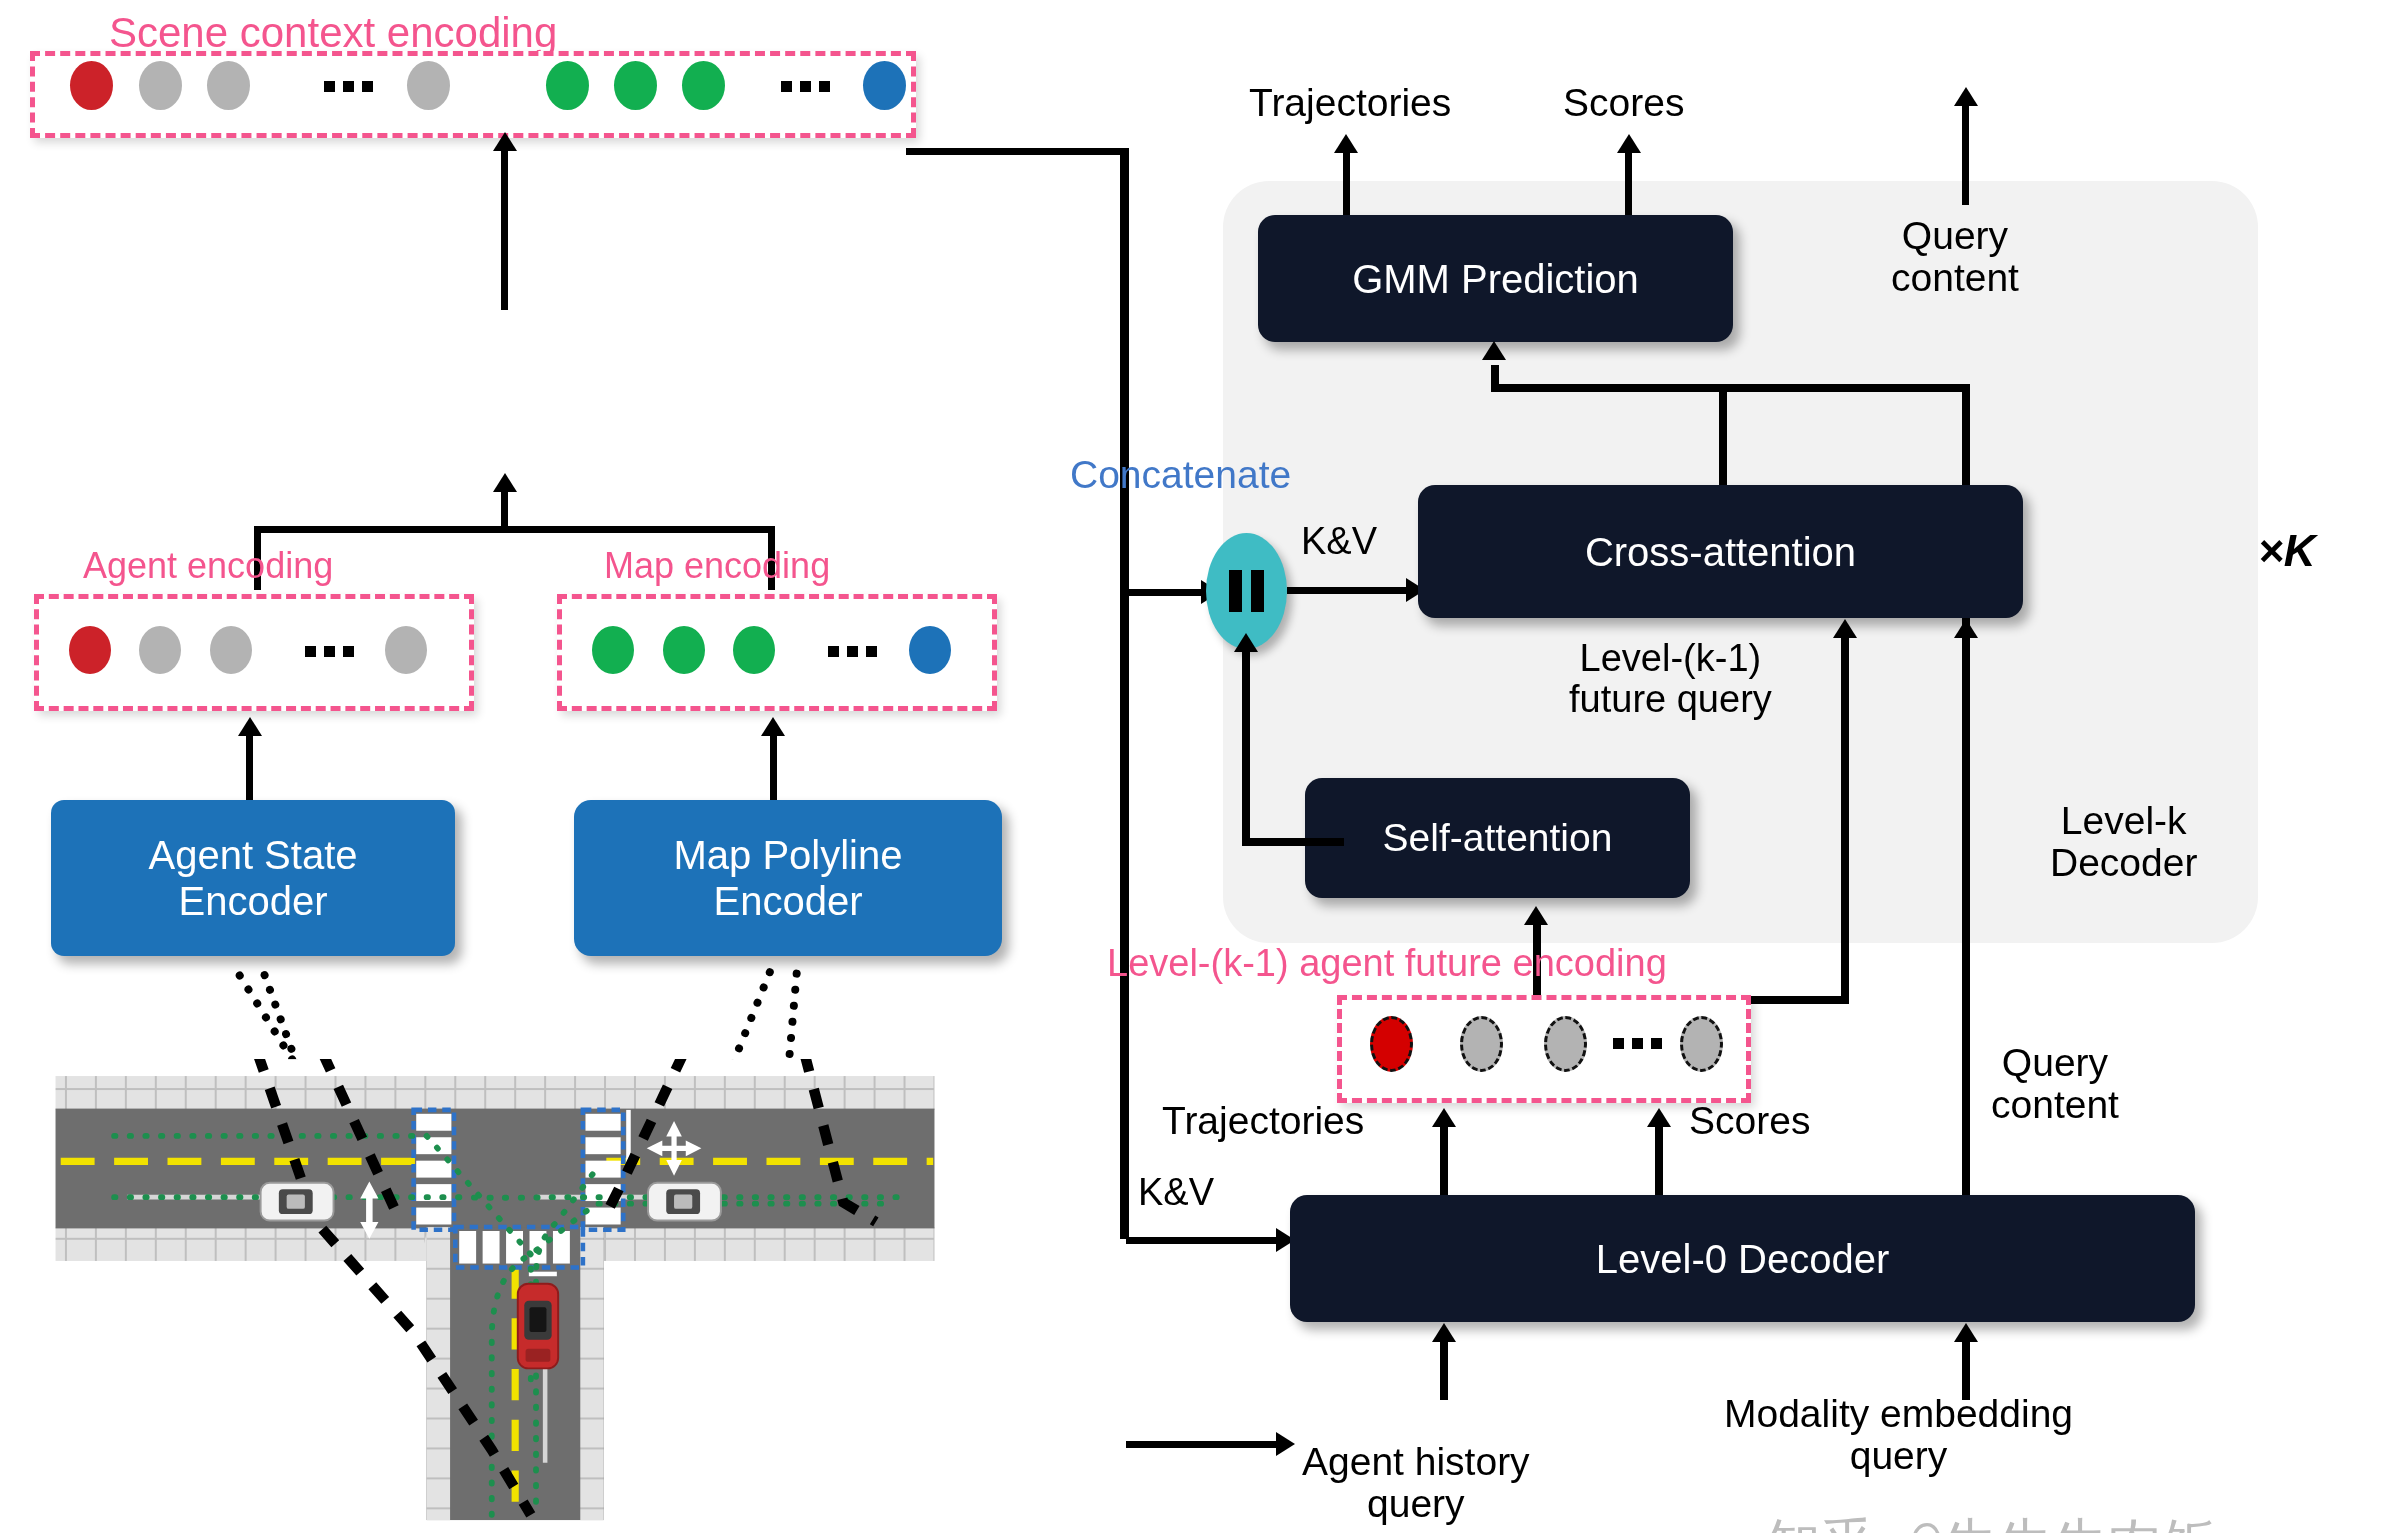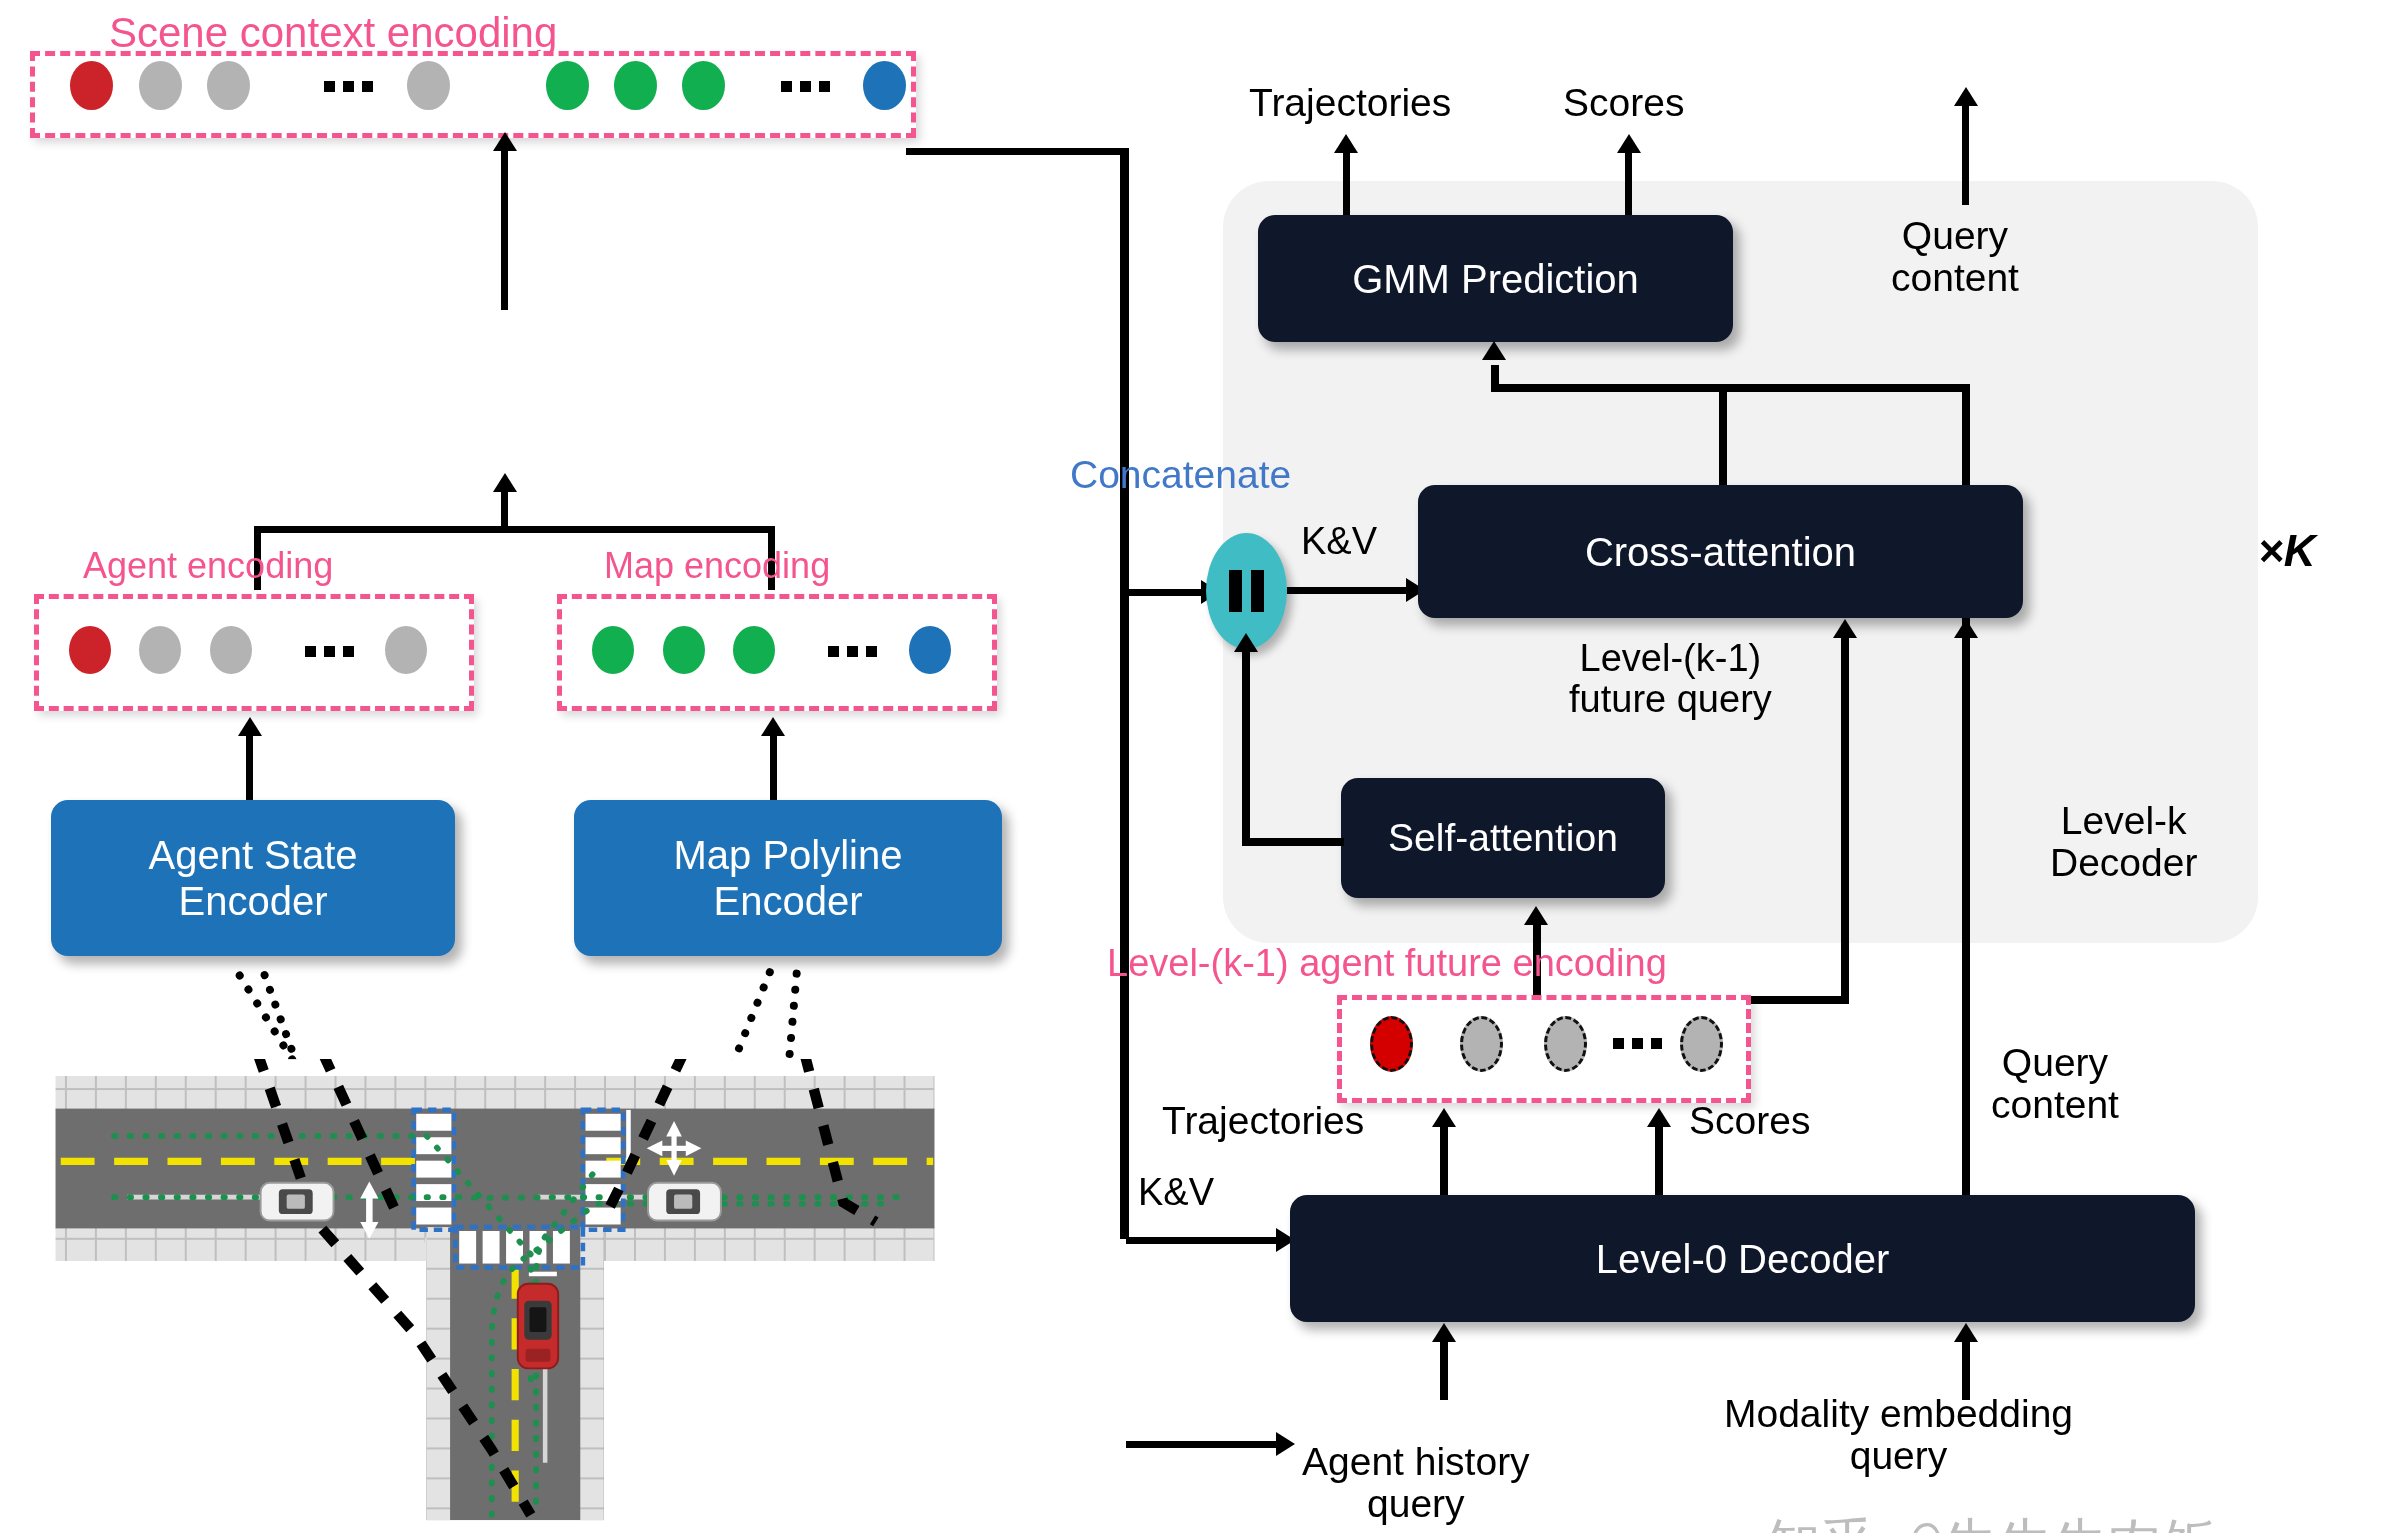--- a/index.html
+++ b/index.html
@@ -129,21 +129,21 @@
         <i></i>
       </div>
     <div class="dot dot-blue" style="left:909px;top:626px;width:42px;height:48px;"></div>
   </div>
 
   <div class="v" style="left:246px;top:734px;width:7.2px;height:67px;"></div>
   <div class="arrowhead ah-up" style="left:238px;top:717px;"></div>
   <div class="v" style="left:770px;top:734px;width:7.2px;height:67px;"></div>
   <div class="arrowhead ah-up" style="left:761px;top:717px;"></div>
 
-  <div class="blubox" style="left:51px;top:800px;width:404px;height:156px;font-size:40px;white-space:pre;">
+  <div class="blubox" style="left:51px;top:800px;width:404px;height:156px;font-size:40px;white-space:pre;border-radius:13px;">
     <span>Agent State
 Encoder</span>
   </div>
 
   <div class="blubox" style="left:574px;top:800px;width:428px;height:156px;font-size:40px;white-space:pre;">
     <span>Map Polyline
 Encoder</span>
   </div>
 
   <div class="dotline" style="left:241px;top:970px;width:173px;transform:rotate(58deg);"></div>
@@ -308,21 +308,21 @@
 
   <div class="lbl" style="left:1569px;top:638px;font-size:38px;text-align:center;white-space:pre;">Level-(k-1)
 future query</div>
 
   <div class="v" style="left:1841px;top:638px;width:7.8px;height:365px;"></div>
   <div class="arrowhead ah-up" style="left:1833px;top:619px;"></div>
   <div class="h" style="left:1732px;top:996px;width:117px;height:7.8px;"></div>
 
   <div class="arrowhead ah-up" style="left:1954px;top:619px;"></div>
 
-  <div class="slatebox" style="left:1341px;top:778px;width:324px;height:120px;font-size:39px;">
+  <div class="slatebox" style="left:1305px;top:778px;width:385px;height:120px;font-size:39px;">
     <span>Self-attention</span>
   </div>
 
   <div class="h" style="left:1242px;top:838px;width:102px;height:7.8px;"></div>
   <div class="v" style="left:1242px;top:652px;width:7.8px;height:189px;"></div>
   <div class="arrowhead ah-up" style="left:1234px;top:633px;"></div>
 
   <div class="v" style="left:1533px;top:925px;width:7.8px;height:91px;"></div>
   <div class="arrowhead ah-up" style="left:1524px;top:906px;"></div>
 

